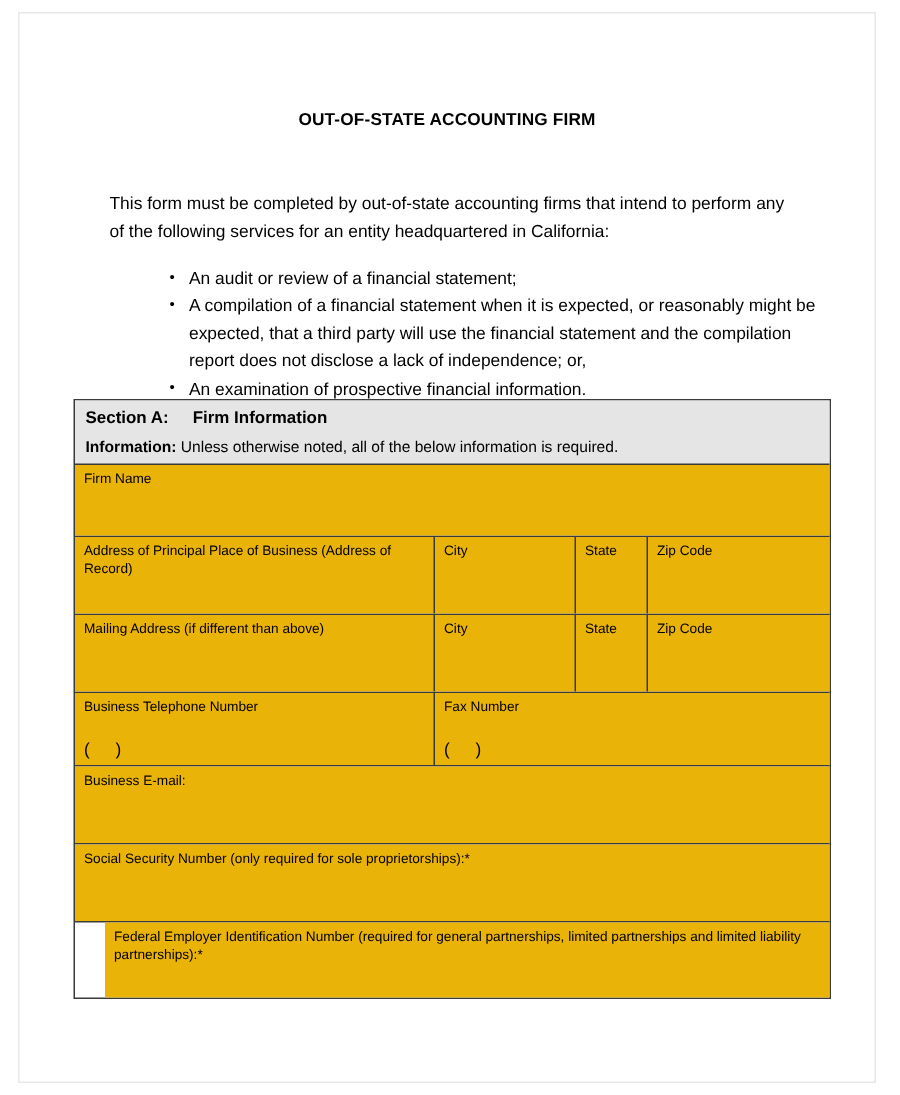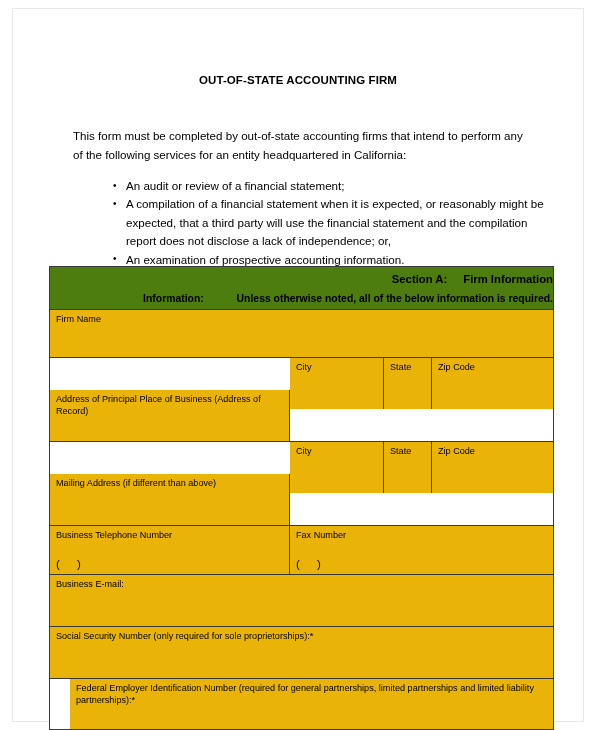--- a/index.html
+++ b/index.html
@@ -73,55 +73,54 @@
     position: absolute;
     left: 36px;
     top: 257px;
     width: 505px;
     border: 1.4px solid #3a3a3a;
     box-sizing: border-box;
     background: #ffffff;
   }
 
   .band {
-    background: #4d7c0f;
+    background: #e5e5e5;
     border-bottom: 1.4px solid #3a3a3a;
-    text-align: right;
   }
   .band-section {
     font-size: 11.3px;
     font-weight: bold;
     padding: 6px 0 4px 7px;
   }
   .band-section .sec-name { padding-left: 16px; }
   .band-instr {
     font-size: 10.4px;
     padding: 4px 0 5px 7px;
   }
   .band-instr b { font-weight: bold; }
-  .band-instr span { font-weight: bold; margin-left: 30px; }
+  .band-instr span { font-weight: normal; }
 
   .row {
     display: flex;
     border-bottom: 1.4px solid #3a3a3a;
   }
   .row.last { border-bottom: none; }
 
   .cell {
     background: #eab308;
     box-sizing: border-box;
     border-right: 1.2px solid #3a3a3a;
     padding: 3px 0 0 6px;
     font-size: 9.1px;
     line-height: 12px;
     overflow: hidden;
   }
   .cell.last { border-right: none; }
 
-  .c-wide   { flex: 0 0 240px; margin-top: 32px; }
+  .c-wide   { flex: 0 0 240px; }
   .c-city   { flex: 0 0 94px; }
   .c-state  { flex: 0 0 48px; }
   .c-zip    { flex: 1 1 auto; }
   .c-half   { flex: 0 0 240px; }
   .c-halfb  { flex: 1 1 auto; }
   .c-full   { flex: 1 1 auto; }
 
   .h-firm    { height: 47px; }
   .h-addr    { height: 51px; }
   .h-phone   { height: 48px; }
@@ -143,21 +142,21 @@
 
   <h1 class="doc-title">
     <span>OUT-OF-STATE ACCOUNTING FIRM</span>
   </h1>
 
   <p class="intro">This form must be completed by out-of-state accounting firms that intend to perform any of the following services for an entity headquartered in California:</p>
 
   <ul class="services">
     <li>An audit or review of a financial statement;</li>
     <li>A compilation of a financial statement when it is expected, or reasonably might be expected, that a third party will use the financial statement and the compilation report does not disclose a lack of independence; or,</li>
-    <li>An examination of prospective accounting information.</li>
+    <li>An examination of prospective financial information.</li>
   </ul>
 
   <div class="form-table">
 
     <div class="band">
       <div class="band-section">
         <span>Section A:</span><span class="sec-name">Firm Information</span>
       </div>
       <div class="band-instr">
         <b>Information:</b>

